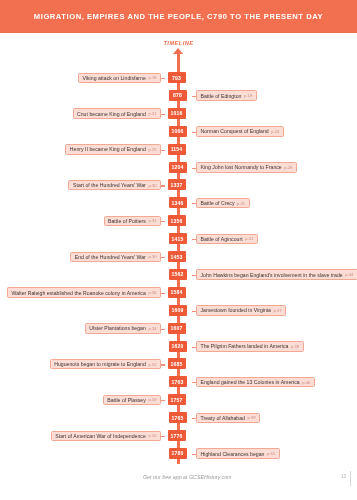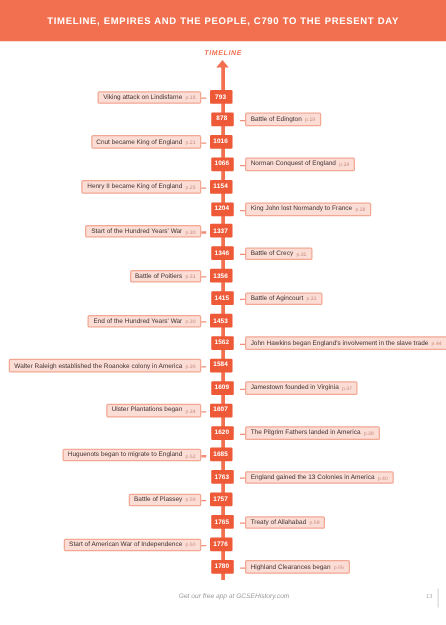--- a/index.html
+++ b/index.html
@@ -166,21 +166,21 @@
     top: -3px;
     width: 0.8px;
     height: 15px;
     background: #d9d9d9;
   }
 </style>
 </head>
 <body>
 
 <div class="header-banner">
-  <div class="header-title">TIMELINE, EMPIRES AND THE PEOPLE, C790 TO THE PRESENT DAY</div>
+  <div class="header-title">MIGRATION, EMPIRES AND THE PEOPLE, C790 TO THE PRESENT DAY</div>
 </div>
 
 <div class="timeline-caption">TIMELINE</div>
 <div class="axis-arrow"></div>
 <div class="axis-line"></div>
 
 <div class="events-layer">
     <div class="event-row" style="top: 72px;">
       <div class="connector" style="right: 192.5px; width: 4px;"></div>
       <div class="date-badge" style="left: 167.5px;">793</div>

